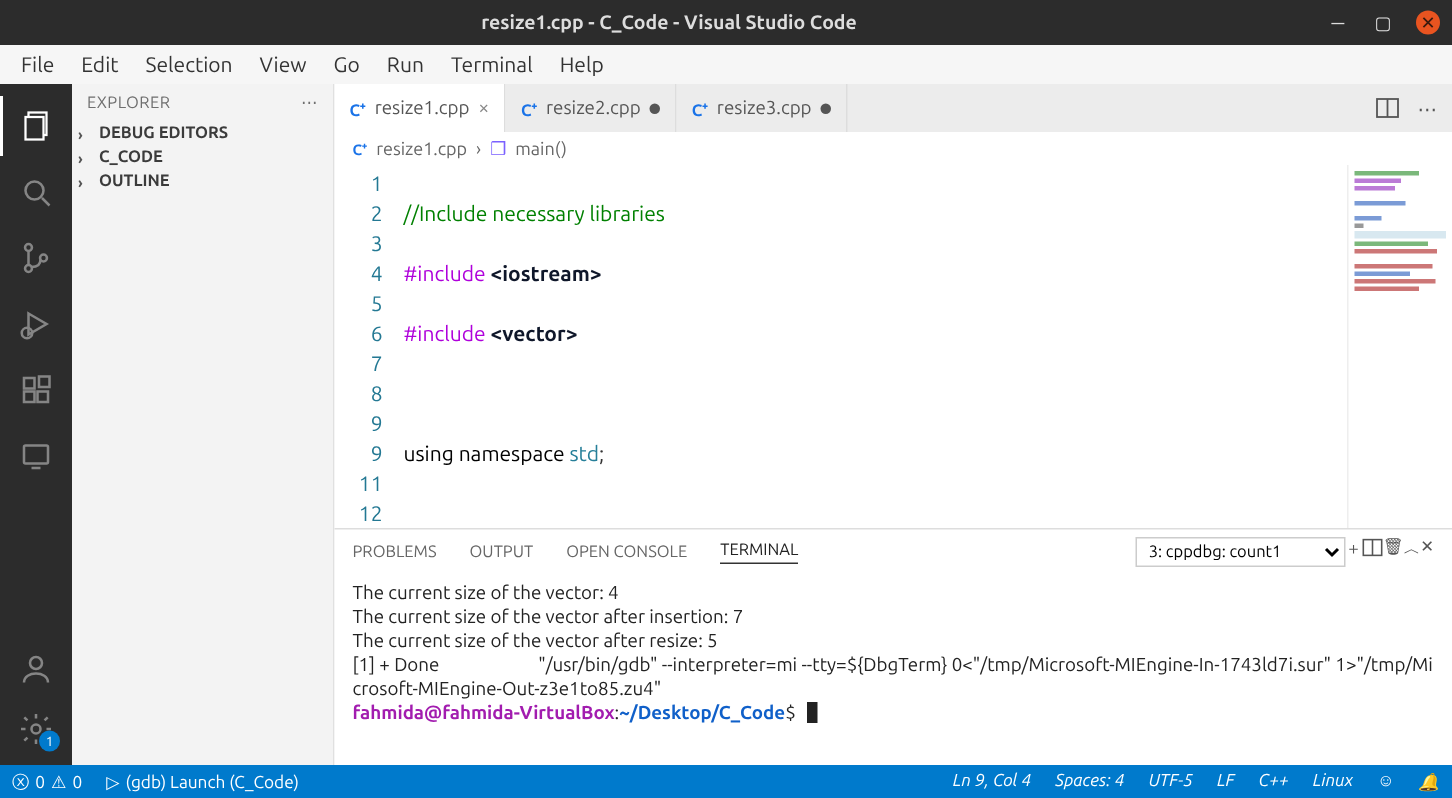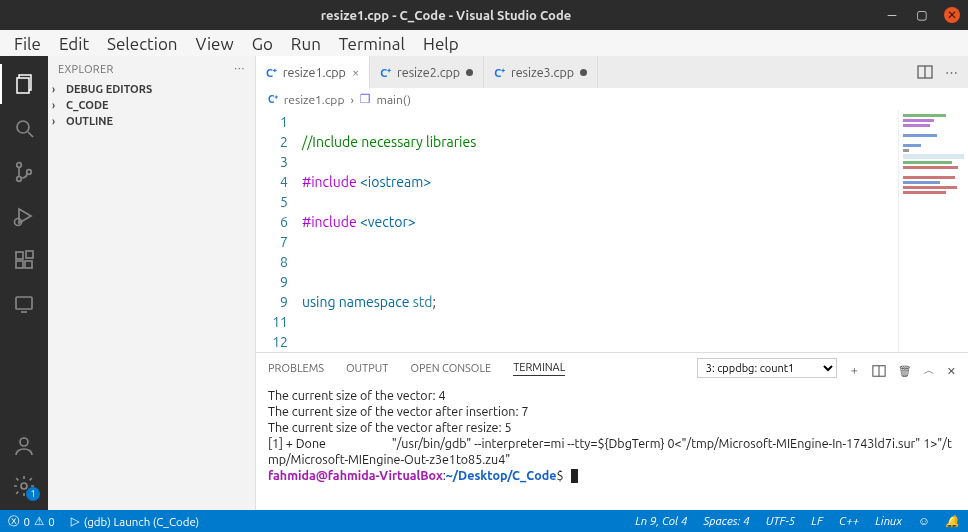--- a/index.html
+++ b/index.html
@@ -4,32 +4,32 @@
 <style>
 * { margin: 0; padding: 0; box-sizing: border-box; font-family: "Ubuntu", "Segoe UI", sans-serif; }
 body { width: 968px; height: 532px; overflow: hidden; background: #f6f6f6; color: #333; font-size: 13px; display: flex; flex-direction: column; }
 
 .title-bar { height: 30px; background: #2c2c2c; color: #ddd; display: flex; align-items: center; padding: 0 8px; }
 .title-bar .title { flex: 1; text-align: center; font-size: 13px; font-weight: 600; }
 .title-bar .window-ctrl { display: flex; gap: 14px; align-items: center; }
 .title-bar .window-ctrl span { width: 16px; height: 16px; display: inline-flex; align-items: center; justify-content: center; font-size: 12px; }
 .title-bar .close { background: #e95420; border-radius: 50%; color: #3a1a0f; }
 
-.menu-bar { height: 26px; background: #f6f6f6; display: flex; align-items: center; padding: 0 6px; gap: 2px; font-size: 17px; }
+.menu-bar { height: 26px; background: #f6f6f6; display: flex; align-items: center; padding: 0 6px; gap: 2px; font-size: 14px; }
 .menu-bar span { padding: 2px 8px; border-radius: 3px; }
 
 .main { flex: 1; display: flex; min-height: 0; }
 
 .activity-bar { width: 48px; background: #2c2c2c; display: flex; flex-direction: column; align-items: center; padding-top: 8px; gap: 4px; position: relative; }
 .activity-bar .icon { width: 48px; height: 40px; display: flex; align-items: center; justify-content: center; color: #858585; position: relative; }
 .activity-bar .icon.active { color: #fff; border-left: 2px solid #fff; }
 .activity-bar .bottom-icons { margin-top: auto; margin-bottom: 4px; }
 .activity-bar .badge { position: absolute; bottom: 5px; right: 8px; width: 14px; height: 14px; background: #007acc; border-radius: 50%; color: #fff; font-size: 9px; display: flex; align-items: center; justify-content: center; }
 
-.sidebar { width: 208px; background: #f3f3f3; display: flex; flex-direction: column; border-right: 1px solid #e0e0e0; font-size: 12px; }
+.sidebar { width: 175px; background: #f3f3f3; display: flex; flex-direction: column; border-right: 1px solid #e0e0e0; font-size: 12px; }
 .sidebar-header { display: flex; align-items: center; padding: 6px 10px; color: #6f6f6f; font-size: 11px; letter-spacing: 0.3px; }
 .sidebar-header .label { flex: 1; }
 .sidebar-section { padding: 2px 8px 2px 4px; color: #3b3b3b; font-size: 11px; font-weight: 700; display: flex; align-items: center; gap: 4px; }
 .sidebar-section .chev { font-size: 10px; color: #555; width: 10px; }
 
 .editor-area { flex: 1; display: flex; flex-direction: column; min-width: 0; }
 
 .tabs { height: 32px; background: #ececec; display: flex; align-items: stretch; }
 .tab { display: flex; align-items: center; gap: 6px; padding: 0 10px; font-size: 12.5px; color: #555; border-right: 1px solid #ddd; background: #ececec; }
 .tab.active { background: #fff; }
@@ -43,33 +43,33 @@
 .breadcrumb .cube { color: #7b61ff; }
 
 .editor-and-minimap { flex: 1; display: flex; min-height: 0; background: #fff; }
 .editor { flex: 1; display: flex; font-family: "Consolas","Menlo",monospace; font-size: 14px; line-height: 20px; overflow: hidden; }
 .gutter { width: 46px; text-align: right; color: #237893; padding-right: 14px; padding-top: 2px; }
 .gutter div { height: 20px; }
 .codelines { flex: 1; padding-top: 2px; white-space: pre; }
 .codelines div { height: 20px; }
 
 .tok-com { color: #008000; }
-.tok-kw { color: #0369a1; }
+.tok-kw { color: #000000; }
 .tok-mac { color: #af00db; }
-.tok-inc { color: #0369a1; }
+.tok-inc { color: #0f172a; font-weight: bold; }
 .tok-type { color: #267f99; }
 .tok-p { color: #333; }
 
 .minimap { width: 70px; background: #fff; border-left: 1px solid #eee; padding: 4px; }
 .minimap .mm { height: 3px; margin-bottom: 2px; }
 
 .panel { height: 158px; background: #fff; border-top: 1px solid #ddd; display: flex; flex-direction: column; font-size: 12px; }
 .panel-tabs-row { height: 30px; display: flex; align-items: center; padding: 0 12px; gap: 22px; color: #666; font-size: 11px; }
 .panel-tabs-row .ptab.active { color: #222; border-bottom: 1px solid #333; padding-bottom: 2px; }
-.panel-tabs-row .right { margin-left: auto; display: flex; align-items: flex-end; gap: 12px; }
+.panel-tabs-row .right { margin-left: auto; display: flex; align-items: flex-start; gap: 0; }
 .panel-tabs-row select { font-size: 11px; border: 1px solid #ccc; background: #fff; padding: 2px 4px; width: 140px; }
 .panel-tabs-row .pico { color: #555; }
 
 .terminal { flex: 1; padding: 4px 12px 0 12px; font-family: "Consolas","Menlo",monospace; font-size: 12.5px; line-height: 16px; color: #222; overflow: hidden; white-space: pre-wrap; word-break: break-all; }
 .term-green { color: #a21caf; font-weight: 600; }
 .term-blue { color: #1060c9; font-weight: 600; }
 .term-cursor { display: inline-block; width: 7px; height: 14px; background: #222; vertical-align: text-bottom; }
 
 .status-bar { height: 22px; background: #007acc; color: #fff; display: flex; align-items: center; font-size: 11.5px; }
 .status-bar .cell { padding: 0 8px; display: flex; align-items: center; gap: 4px; height: 100%; }

